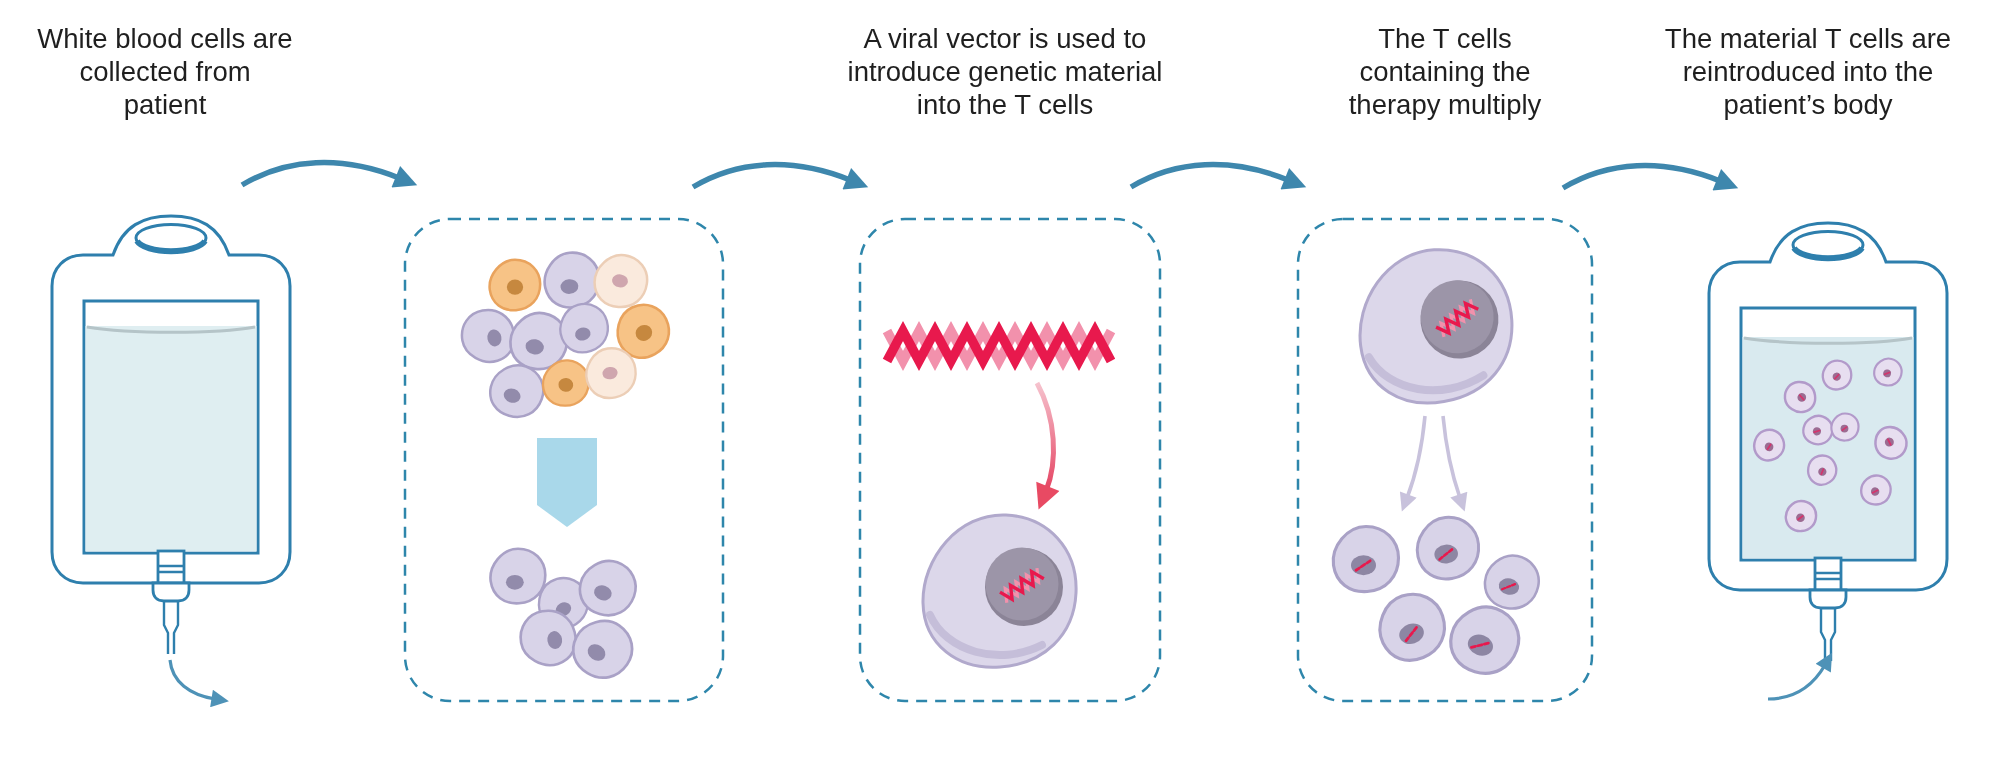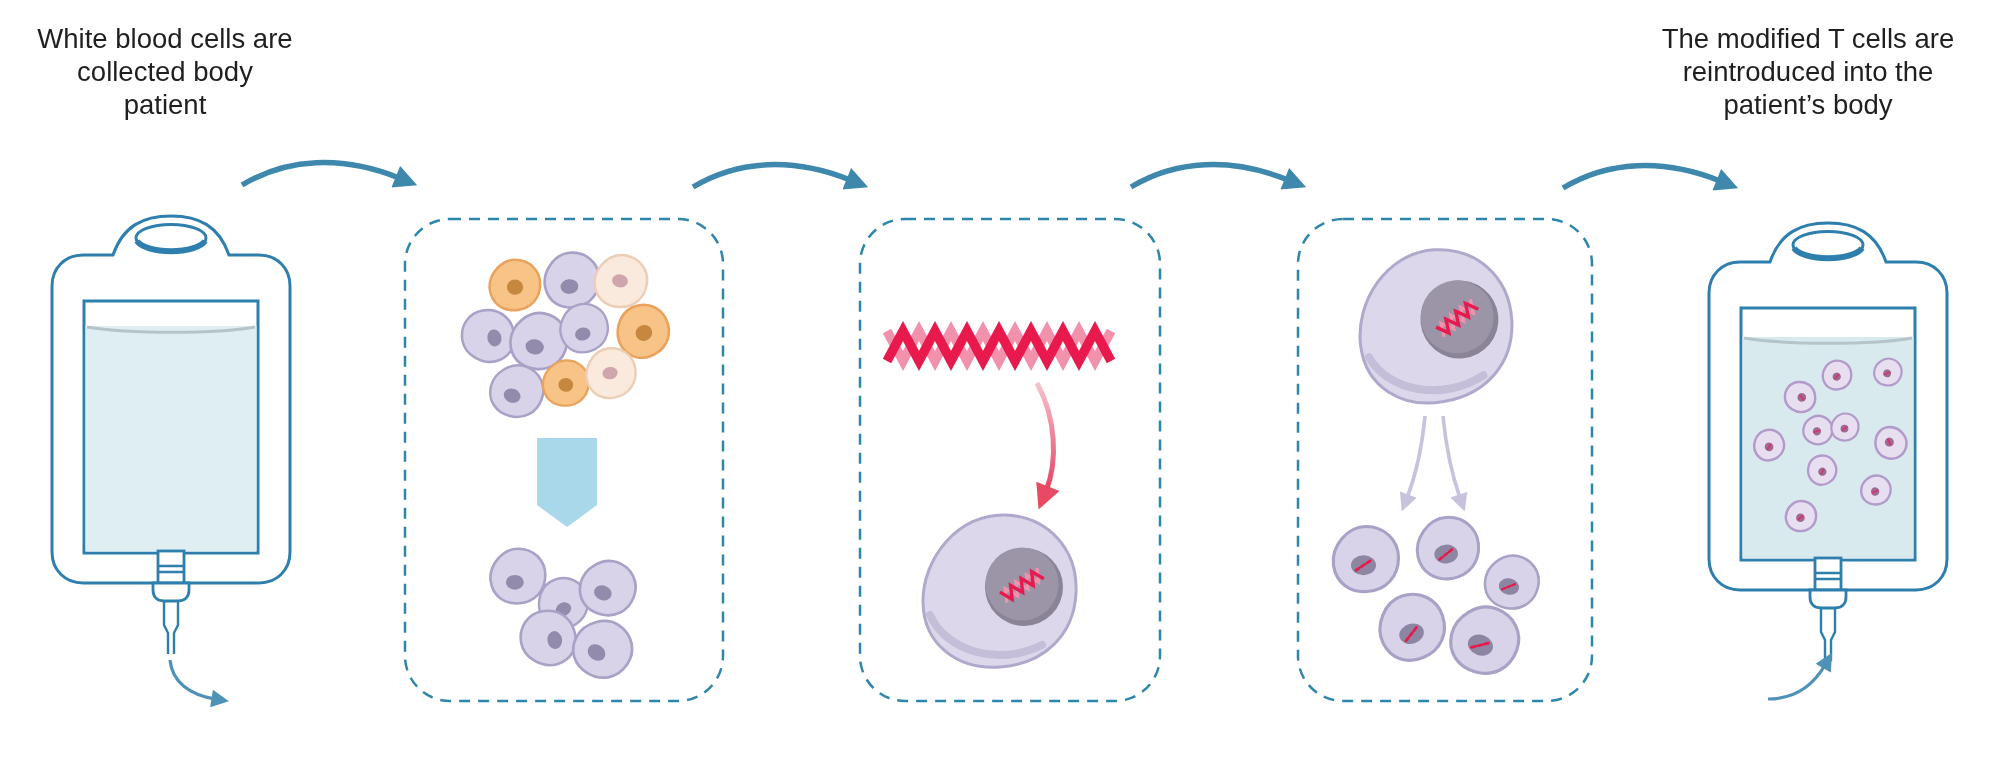--- a/index.html
+++ b/index.html
@@ -94,22 +94,24 @@
         </marker>
       <marker id="mk-mult" viewBox="0 0 10 10" refX="2" refY="5" markerWidth="6" markerHeight="5" orient="auto">
           <path d="M0,0 L10,5 L0,10 Z" class="mult-head"></path>
         </marker>
       <marker id="mk-viral" viewBox="0 0 10 10" refX="2" refY="5" markerWidth="5.5" markerHeight="5" orient="auto">
           <path d="M0,0 L10,5 L0,10 Z" class="viral-head"></path>
         </marker>
     </defs>
   </svg>
 
-  <div class="step-label" style="left:35px;width:260px">White blood cells are collected body patient</div>
-  <div class="step-label" style="left:1658px;width:300px">The modified T cells are reintroduced into the patient’s body</div>
+  <div class="step-label" style="left:35px;width:260px">White blood cells are collected from patient</div>
+  <div class="step-label" style="left:837px;width:336px">A viral vector is used to introduce genetic material into the T cells</div>
+  <div class="step-label" style="left:1320px;width:250px">The T cells containing the therapy multiply</div>
+  <div class="step-label" style="left:1658px;width:300px">The material T cells are reintroduced into the patient’s body</div>
 
   <svg class="abs" style="left:237px;top:150px" width="195" height="60" viewBox="0 0 195 60">
       <path class="flow-arrow" d="M 5,35 C 50,8 105,5 162,28" marker-end="url(#mk-flow)"></path>
     </svg>
   <svg class="abs" style="left:688px;top:152px" width="195" height="60" viewBox="0 0 195 60">
       <path class="flow-arrow" d="M 5,35 C 50,8 105,5 162,28" marker-end="url(#mk-flow)"></path>
     </svg>
   <svg class="abs" style="left:1126px;top:152px" width="195" height="60" viewBox="0 0 195 60">
       <path class="flow-arrow" d="M 5,35 C 50,8 105,5 162,28" marker-end="url(#mk-flow)"></path>
     </svg>

